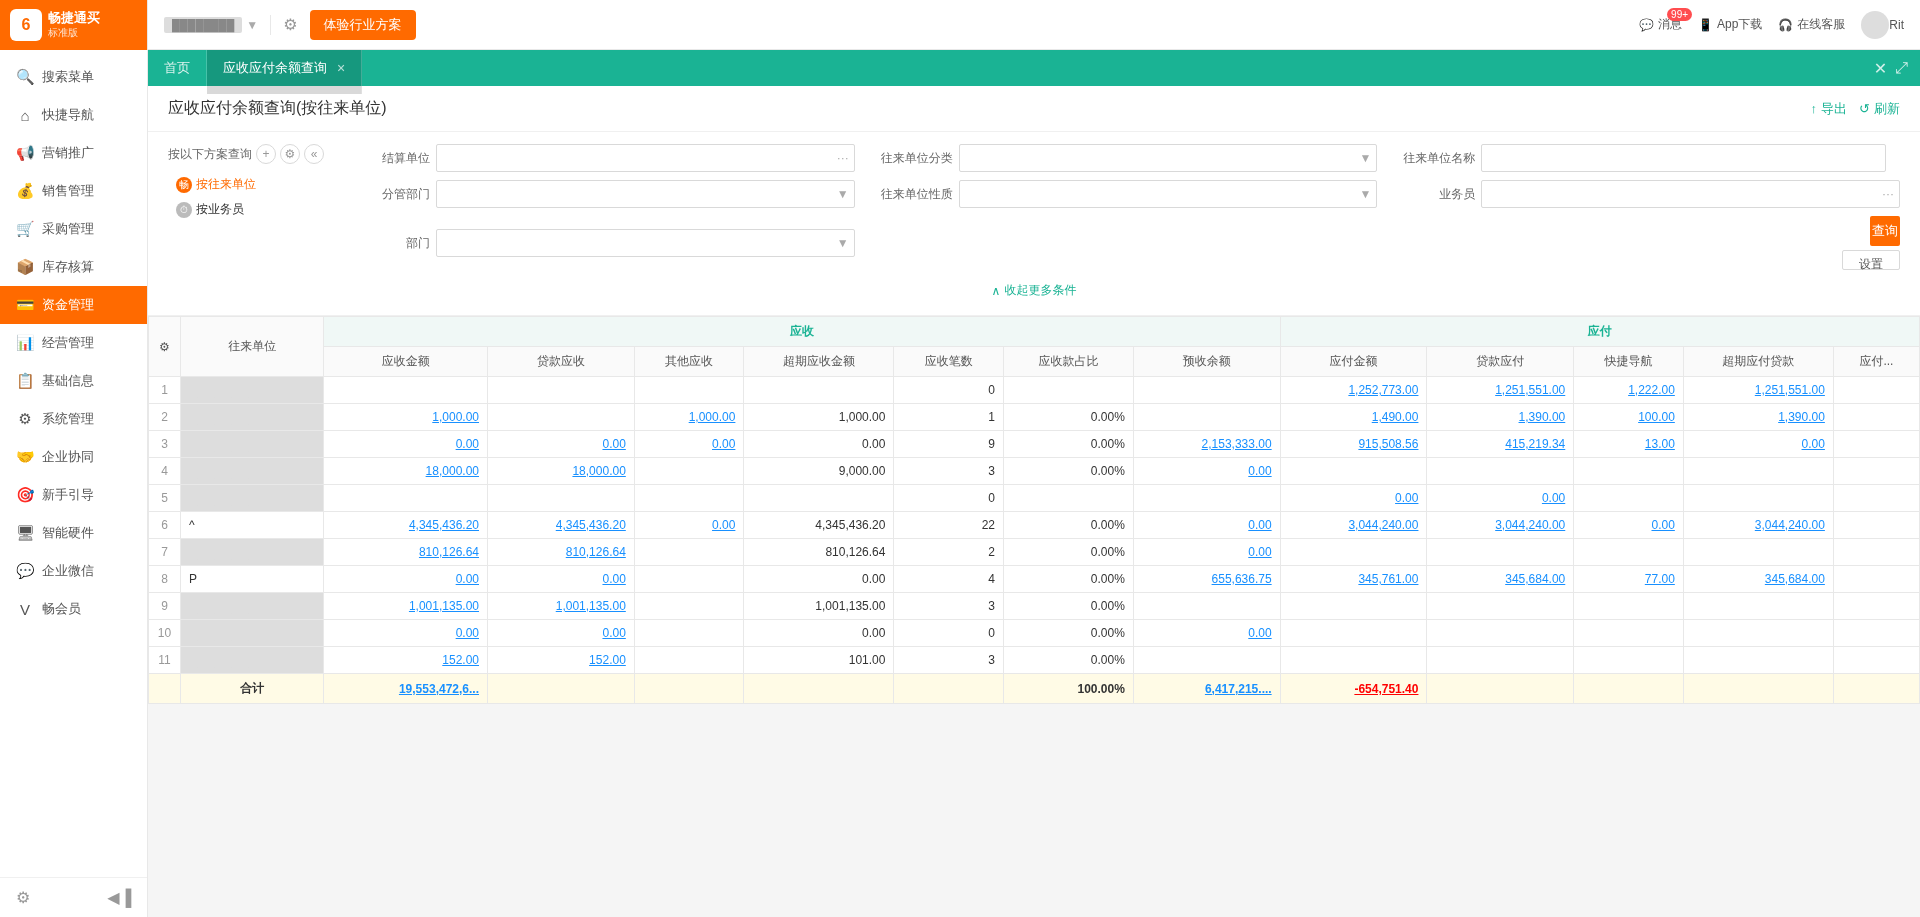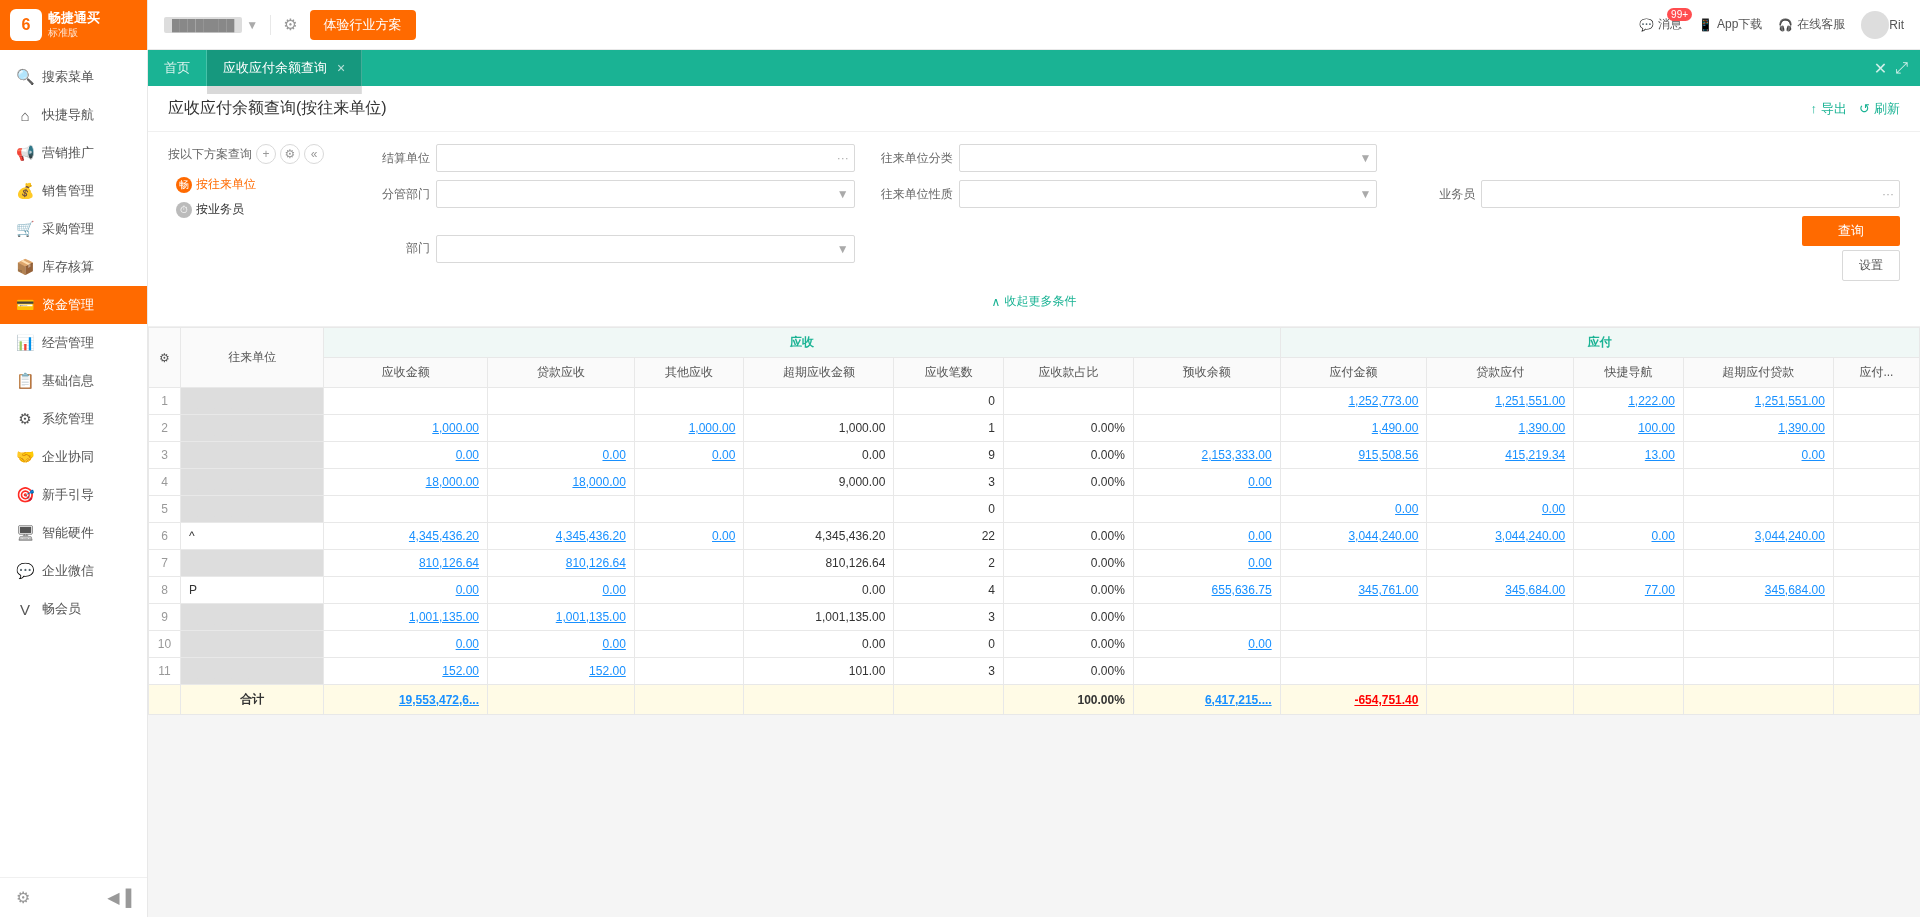--- a/index.html
+++ b/index.html
@@ -129,27 +129,27 @@
     .scheme-icon-gray { width: 16px; height: 16px; border-radius: 50%; background: #bbb; display: flex; align-items: center; justify-content: center; color: #fff; font-size: 10px; }
     .filter-label { color: #666; font-size: 12px; white-space: nowrap; width: 80px; text-align: right; }
     .collapse-btn {
       display: flex; align-items: center; gap: 4px;
       color: #1ab394; cursor: pointer; font-size: 12px;
       padding: 4px 12px;
     }
 
     .query-btn {
       background: #ff6a00; color: #fff; border: none;
-      padding: 6px 36px; border-radius: 2px; cursor: pointer;
+      padding: 6px 2px; border-radius: 2px; cursor: pointer;
       font-size: 13px; height: 30px;
     }
     .setting-btn {
       background: #fff; color: #555; border: 1px solid #d9d9d9;
       padding: 5px 16px; border-radius: 2px; cursor: pointer;
-      font-size: 12px; height: 31px;
+      font-size: 12px; height: 20px;
     }
 
     
     .table-container {
       background: #fff; overflow-x: auto;
     }
     .data-table {
       width: 100%; border-collapse: collapse; font-size: 12px;
     }
     .data-table th, .data-table td {
@@ -356,20 +356,28 @@
               <div class="input-wrap" style="flex:1;position:relative;">
                 <input type="text" value="" style="width: 100%; height: 28px; border: 1px solid rgb(217, 217, 217); border-radius: 2px; padding: 0px 24px 0px 8px; font-size: 12px; outline: none;">
                 <span style="position:absolute;right:6px;top:50%;transform:translateY(-50%);color:#aaa;">···</span>
               </div>
             </div>
             <div class="filter-cell">
               <span class="filter-label">往来单位分类</span>
               <div class="input-wrap" style="flex:1;position:relative;">
                 <input type="text" value="" style="width: 100%; height: 28px; border: 1px solid rgb(217, 217, 217); border-radius: 2px; padding: 0px 24px 0px 8px; font-size: 12px; outline: none;">
                 <span style="position:absolute;right:6px;top:50%;transform:translateY(-50%);color:#aaa;">▼</span>
+              </div>
+            </div>
+            <div class="filter-cell">
+              <span class="filter-label">往来单位名称</span>
+              <div class="input-wrap" style="flex:1;position:relative;">
+                <input type="text" value="" style="width: 100%; height: 28px; border: 1px solid rgb(217, 217, 217); border-radius: 2px; padding: 0px 8px; font-size: 12px; outline: none;">
+              </div>
+              <div class="filter-actions-col">
               </div>
             </div>
           </div>
 
           <div style="display:grid;grid-template-columns:1fr 1fr 1fr;gap:8px;margin-bottom:8px;">
             <div class="filter-cell">
               <span class="filter-label">分管部门</span>
               <div class="input-wrap" style="flex:1;position:relative;">
                 <input type="text" value="" style="width: 100%; height: 28px; border: 1px solid rgb(217, 217, 217); border-radius: 2px; padding: 0px 24px 0px 8px; font-size: 12px; outline: none;">
                 <span style="position:absolute;right:6px;top:50%;transform:translateY(-50%);color:#aaa;">▼</span>

